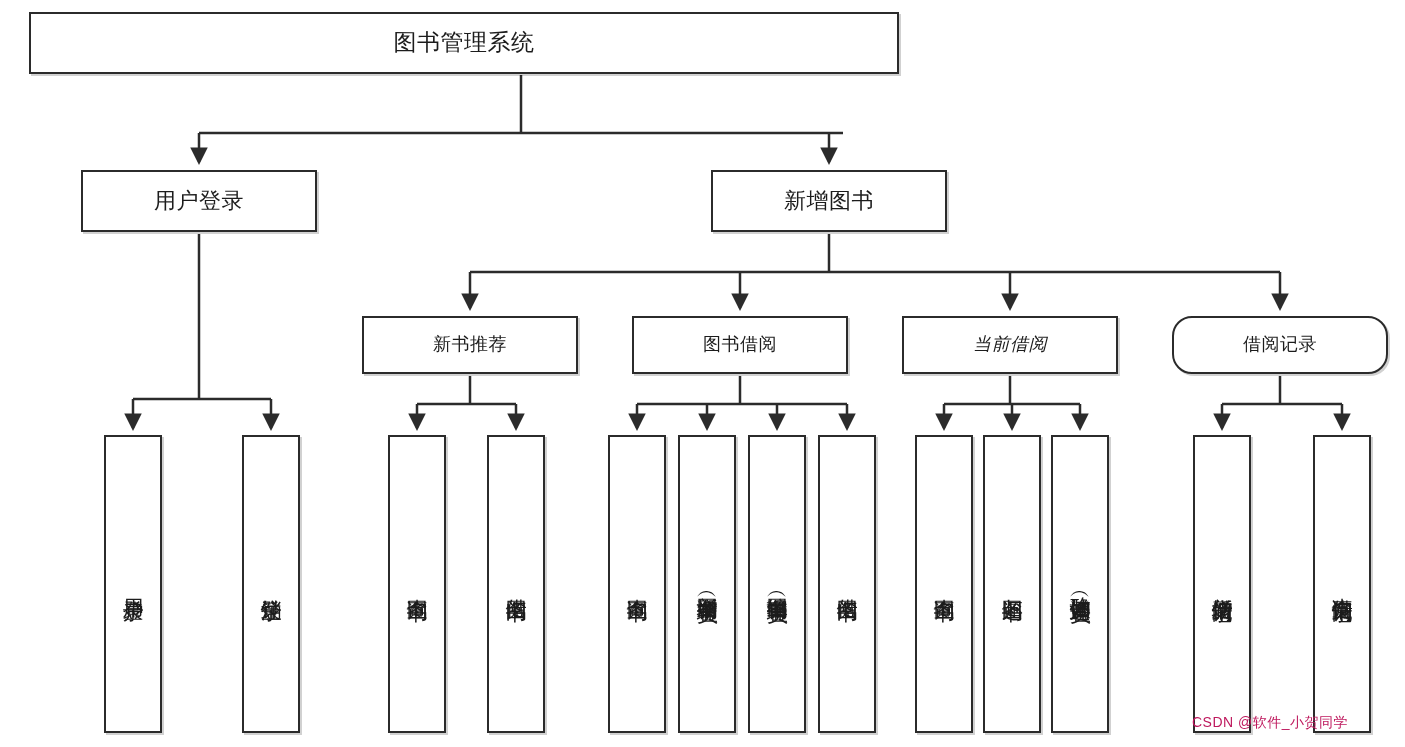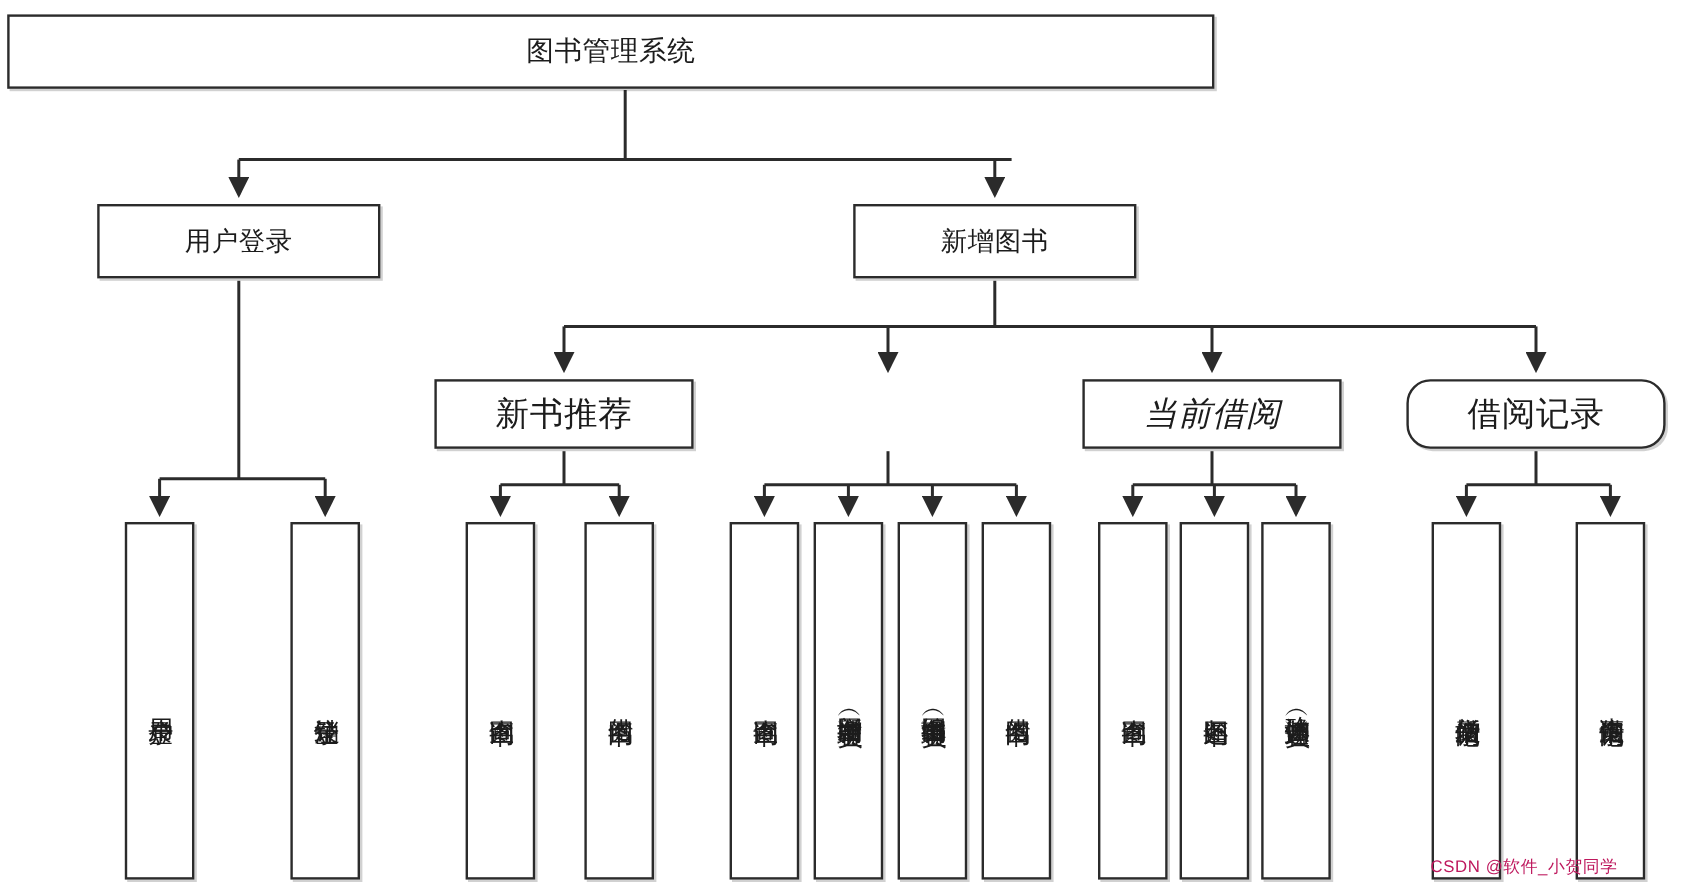--- a/index.html
+++ b/index.html
@@ -43,21 +43,21 @@
     letter-spacing: 0.5px;
     white-space: nowrap;
   }
   .node-root .node-label {
     font-size: 23px;
   }
   .node-l2 .node-label {
     font-size: 22px;
   }
   .node-l3 .node-label {
-    font-size: 28px;
+    font-size: 18px;
   }
   .node-leaf .node-label {
     font-size: 21px;
     writing-mode: vertical-rl;
     text-orientation: upright;
     line-height: 1.06;
     letter-spacing: 1px;
   }
   .node-leaf {
     align-items: center;
@@ -133,36 +133,39 @@
     </g>
 
     <g stroke="#2b2b2b" stroke-width="2.5" fill="none">
       <path d="M 1280 376 L 1280 404"></path>
       <path d="M 1222 404 L 1342 404"></path>
       <path d="M 1222 404 L 1222 428" marker-end="url(#arrow)"></path>
       <path d="M 1342 404 L 1342 428" marker-end="url(#arrow)"></path>
     </g>
   </svg>
 
-  <div class="node-box node-root" style="left:6px; top:12px; width:1006px; height:62px;">
+  <div class="node-box node-root" style="left:29px; top:12px; width:870px; height:62px;">
     <span class="node-label">图书管理系统</span>
   </div>
 
   <div class="node-box node-l2" style="left:81px; top:170px; width:236px; height:62px;">
     <span class="node-label">用户登录</span>
   </div>
 
   <div class="node-box node-l2" style="left:711px; top:170px; width:236px; height:62px;">
     <span class="node-label">新增图书</span>
   </div>
 
   <div class="node-box node-l3" style="left:362px; top:316px; width:216px; height:58px;">
     <span class="node-label">新书推荐</span>
   </div>
 
+  <div class="node-box node-l3" style="left:632px; top:316px; width:216px; height:58px;">
+    <span class="node-label">图书借阅</span>
+  </div>
 
   <div class="node-box node-l3" style="left:902px; top:316px; width:216px; height:58px;font-style:italic;">
     <span class="node-label">当前借阅</span>
   </div>
 
   <div class="node-box node-l3" style="left:1172px; top:316px; width:216px; height:58px;border-radius:20px;">
     <span class="node-label">借阅记录</span>
   </div>
 
   <div class="node-box node-leaf" style="left:104px; top:435px; width:58px; height:298px;">

